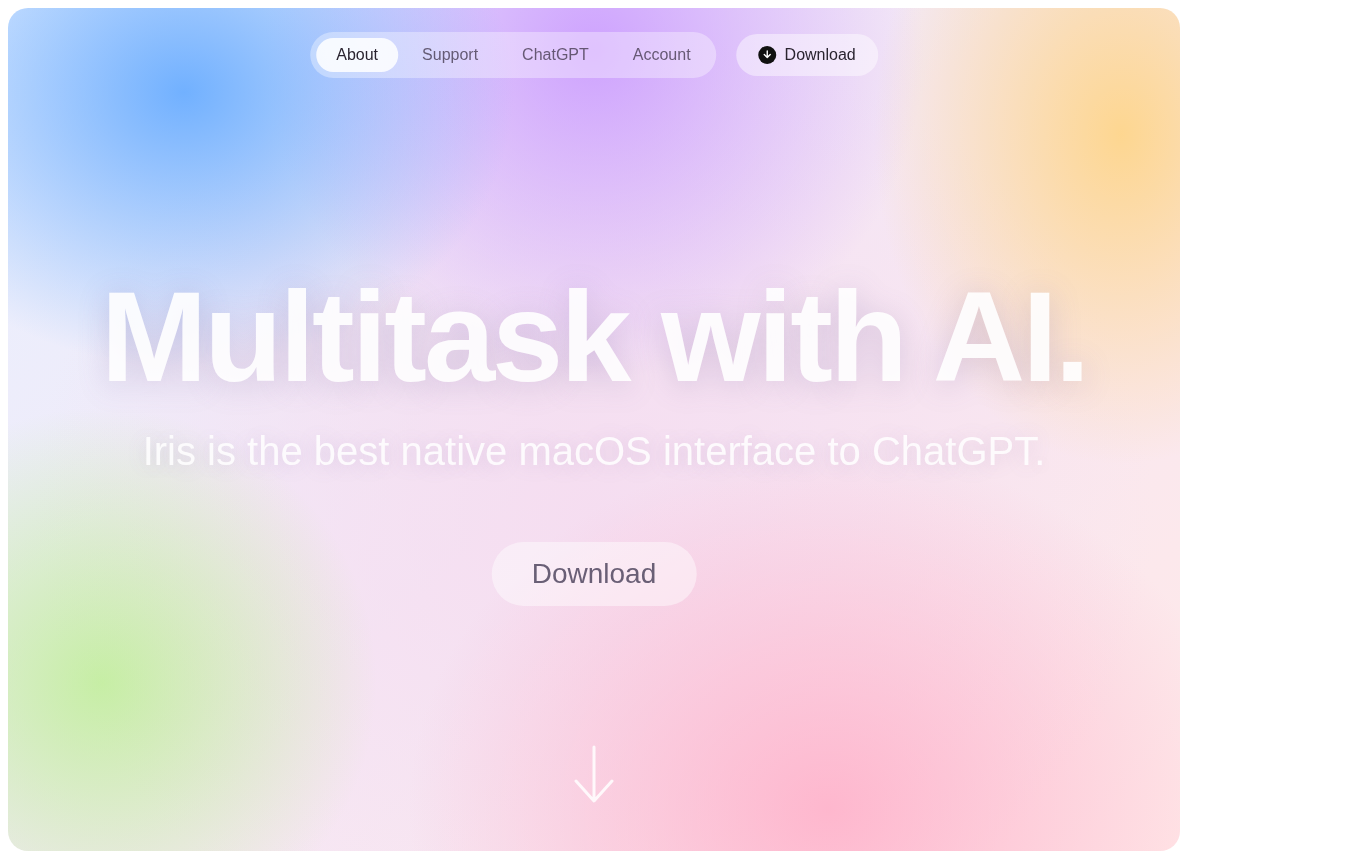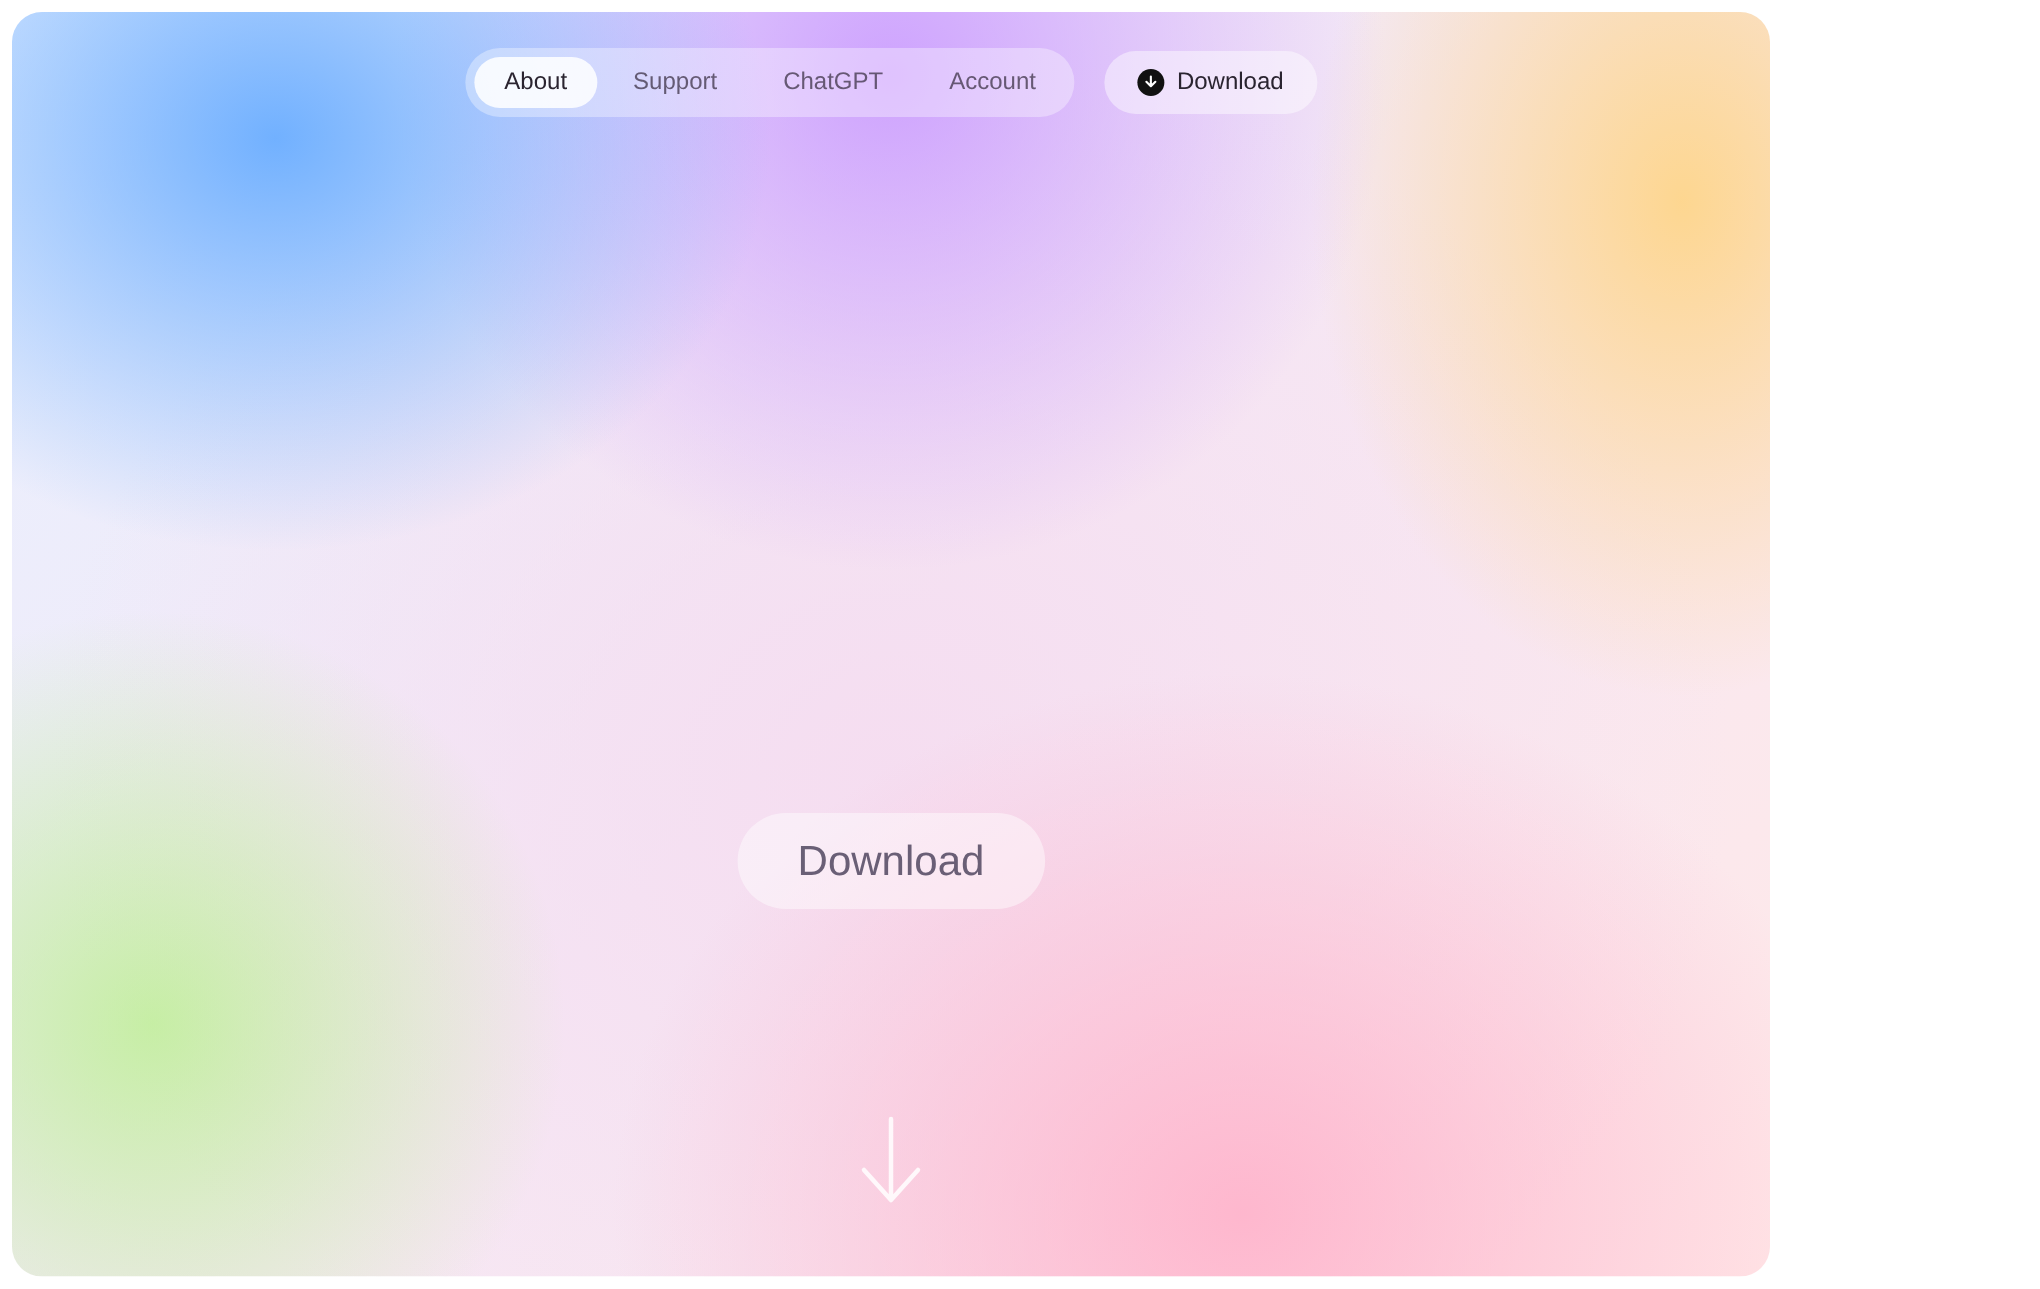--- a/index.html
+++ b/index.html
@@ -166,20 +166,22 @@
       <span class="download-icon-circle">
         <svg viewBox="0 0 10 10">
             <path d="M5 1 L5 7 M2 4.5 L5 7.5 L8 4.5" stroke="#fff" stroke-width="1.4" fill="none" stroke-linecap="round" stroke-linejoin="round"></path>
           </svg>
       </span>
       <span>Download</span>
     </div>
   </div>
 
   <div class="hero-content">
+    <h1 class="hero-title">Multitask with AI.</h1>
+    <p class="hero-subtitle">Iris is the best native macOS interface to ChatGPT.</p>
   </div>
 
   <button class="hero-cta">Download</button>
 
   <div class="scroll-arrow">
     <svg viewBox="0 0 56 64">
       <path d="M28 4 L28 56 M10 38 L28 58 L46 38" stroke-linecap="round" stroke-linejoin="round"></path>
     </svg>
   </div>
 

